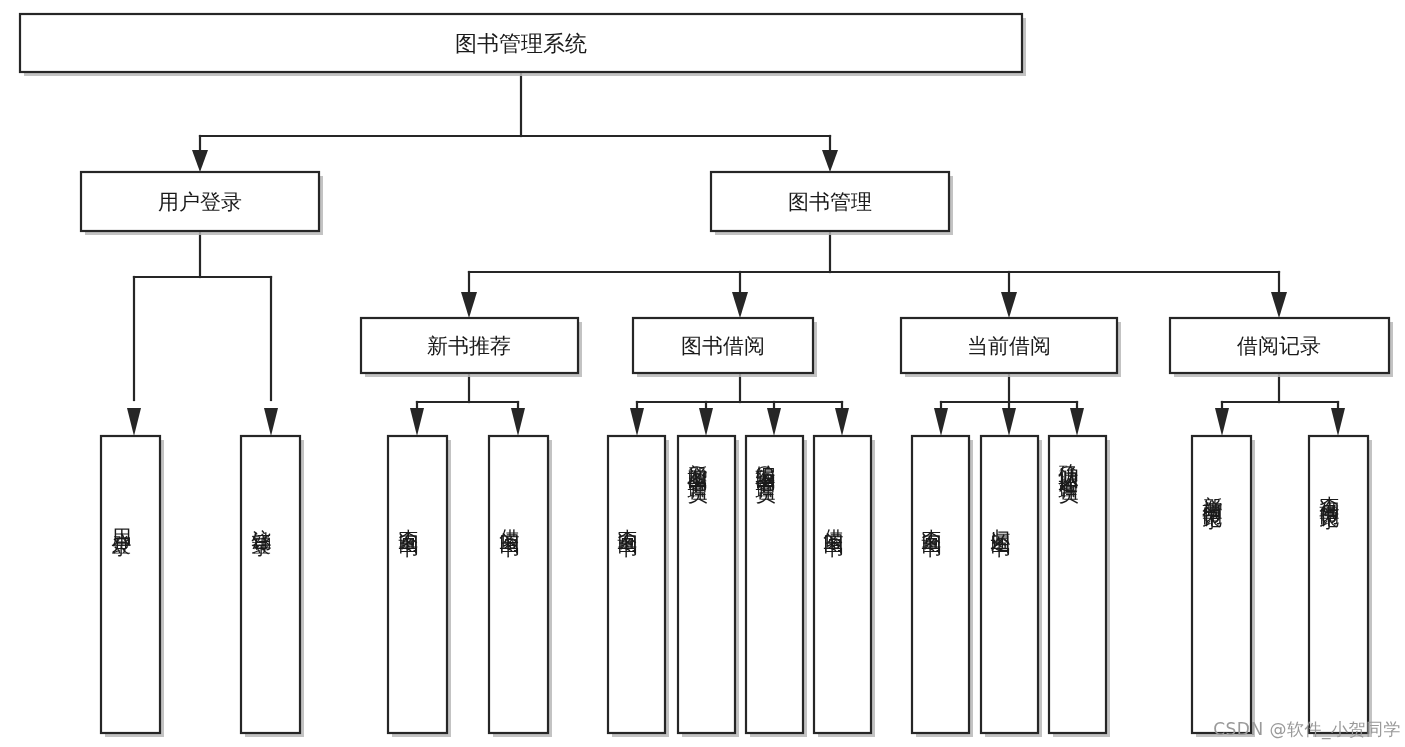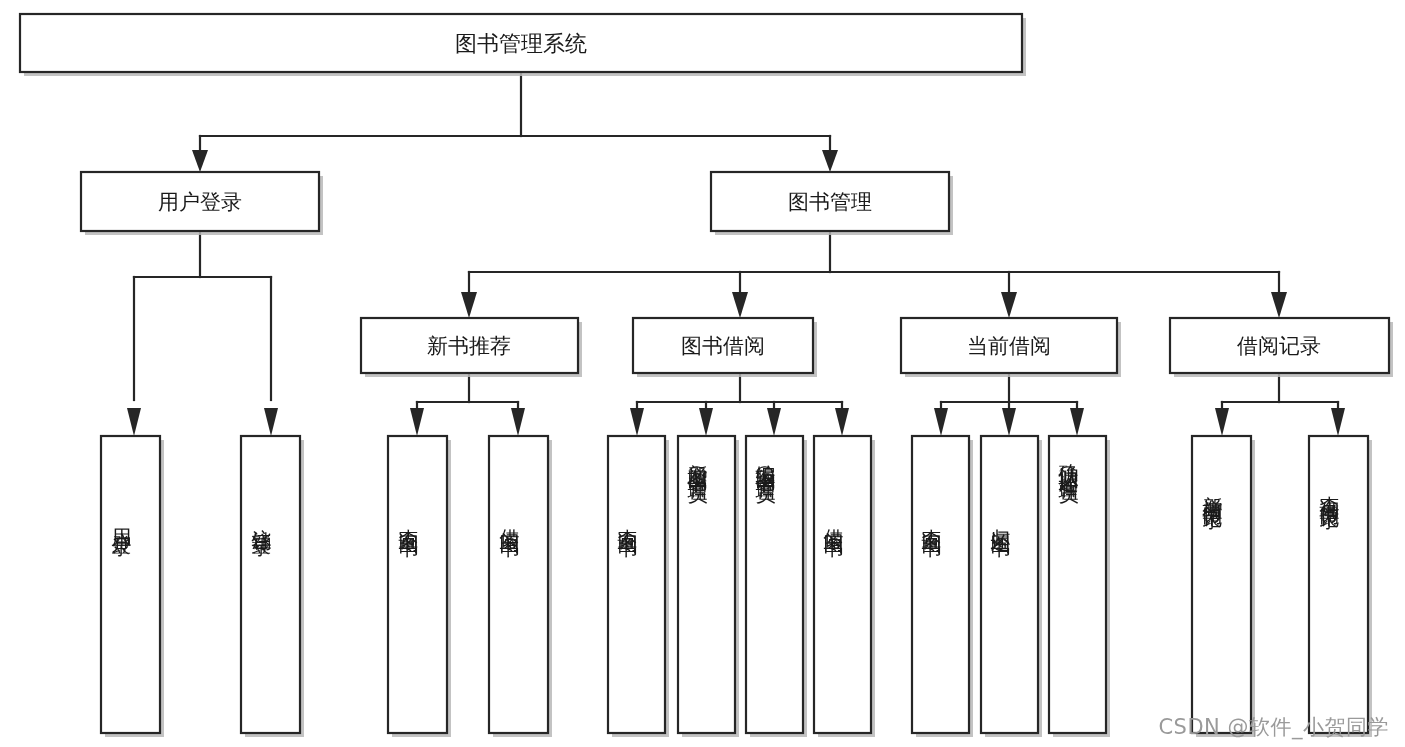--- a/index.html
+++ b/index.html
@@ -65,24 +65,24 @@
     font-size: 20px;
     line-height: 1;
     letter-spacing: 3px;
     color: #1a1a1a;
     white-space: nowrap;
     pointer-events: none;
     text-align: left;
   }
   .watermark {
     position: absolute;
-    right: 16px;
+    right: 4px;
     bottom: 6px;
     font-family: "DejaVu Sans", "Liberation Sans", sans-serif;
-    font-size: 21px;
+    font-size: 17px;
     color: #9a9a9a;
     letter-spacing: 0.5px;
     white-space: nowrap;
   }
 </style>
 </head>
 <body>
 
 <div id="diagram-root">
 

